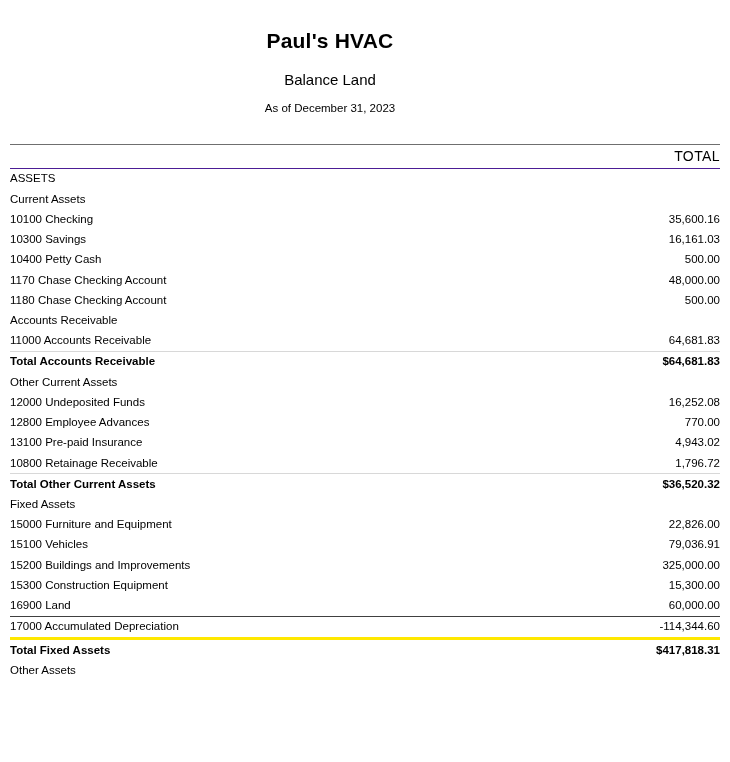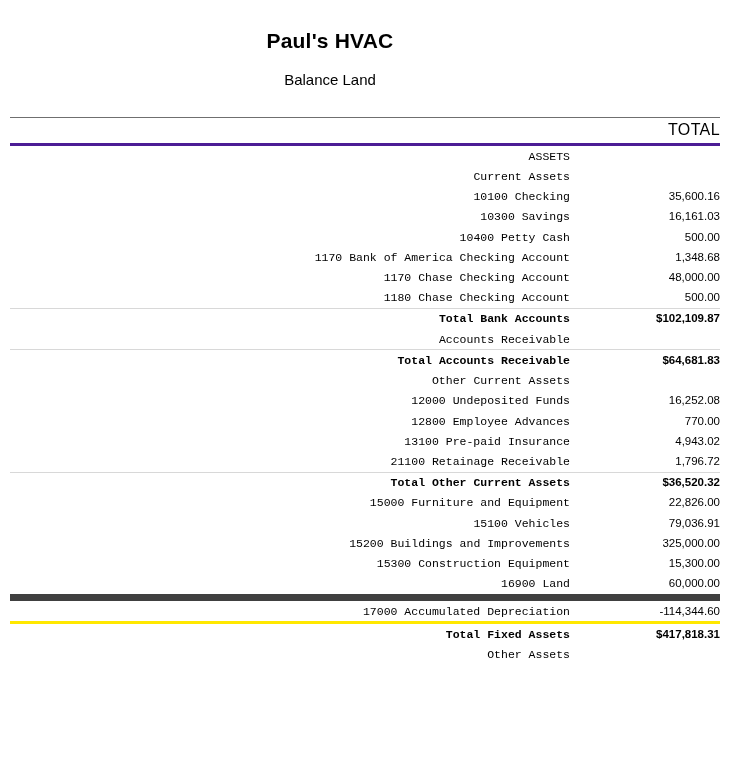--- a/index.html
+++ b/index.html
@@ -58,38 +58,37 @@
     width: 710px;
     border-collapse: collapse;
     table-layout: fixed;
     font-size: 11.5px;
   }
   table.balance col.c-label { width: 560px; }
   table.balance col.c-amount { width: 150px; }
 
   
   tr.col-head th {
-    font-size: 16px;
+    font-size: 14px;
     font-weight: normal;
     letter-spacing: 0.4px;
     text-align: right;
     padding: 3px 0 4px 0;
     border-top: 1px solid #6f6f6f;
-    border-bottom: 3px solid #4c1d95;
+    border-bottom: 1px solid #4c1d95;
   }
   tr.col-head th.h-label {
     text-align: left;
   }
 
   td.label {
-    text-align: right;
+    text-align: left;
     padding: 3.5px 0 3.5px 0;
     white-space: nowrap;
     line-height: 1.15;
-    font-family: Liberation Mono, monospace;
   }
   td.amount {
     text-align: right;
     padding: 3.5px 0 3.5px 0;
     white-space: nowrap;
     line-height: 1.15;
     font-variant-numeric: tabular-nums;
     margin-top: 41px;
   }
 
@@ -106,32 +105,33 @@
     border-top: 1px solid #d8d8d8;
     font-weight: bold;
   }
   tr.row-subtotal-strong td {
     border-top: 1px solid #c9c9c9;
     font-weight: bold;
   }
 
   
   tr.row-highlight td {
-    border-top: 7px solid #404040;
+    border-top: 1px solid #404040;
     border-bottom: 3px solid #ffe800;
   }
 </style>
 </head>
 <body>
 
 <div class="page">
 
   <div class="report-header">
     <div class="company-name">Paul's HVAC</div>
     <div class="report-title">Balance Land</div>
+    <div class="report-period">As of December 31, 2023</div>
   </div>
 
   <div class="sheet">
     <table class="balance">
       <colgroup>
         <col class="c-label">
         <col class="c-amount">
       </colgroup>
       <thead>
         <tr class="col-head">
@@ -154,38 +154,34 @@
           </tr>
           <tr>
             <td class="label ind-3">10300 Savings</td>
             <td class="amount">16,161.03</td>
           </tr>
           <tr>
             <td class="label ind-3">10400 Petty Cash</td>
             <td class="amount">500.00</td>
           </tr>
           <tr>
-            <td class="label ind-3">1170 Bank of America Checking Account</td>
-            <td class="amount">1,348.68</td>
-          </tr>
-          <tr>
             <td class="label ind-3">1170 Chase Checking Account</td>
             <td class="amount">48,000.00</td>
           </tr>
           <tr>
             <td class="label ind-3">1180 Chase Checking Account</td>
             <td class="amount">500.00</td>
           </tr>
-          <tr class="row-subtotal">
-            <td class="label ind-2">Total Bank Accounts</td>
-            <td class="amount">$102,109.87</td>
-          </tr>
           <tr>
             <td class="label ind-2">Accounts Receivable</td>
             <td class="amount"></td>
+          </tr>
+          <tr>
+            <td class="label ind-3">11000 Accounts Receivable</td>
+            <td class="amount">64,681.83</td>
           </tr>
           <tr class="row-subtotal">
             <td class="label ind-2">Total Accounts Receivable</td>
             <td class="amount">$64,681.83</td>
           </tr>
           <tr>
             <td class="label ind-2">Other Current Assets</td>
             <td class="amount"></td>
           </tr>
           <tr>
@@ -194,28 +190,32 @@
           </tr>
           <tr>
             <td class="label ind-3">12800 Employee Advances</td>
             <td class="amount">770.00</td>
           </tr>
           <tr>
             <td class="label ind-3">13100 Pre-paid Insurance</td>
             <td class="amount">4,943.02</td>
           </tr>
           <tr>
-            <td class="label ind-3">21100 Retainage Receivable</td>
+            <td class="label ind-3">10800 Retainage Receivable</td>
             <td class="amount">1,796.72</td>
           </tr>
           <tr class="row-subtotal">
             <td class="label ind-2">Total Other Current Assets</td>
             <td class="amount">$36,520.32</td>
           </tr>
           <tr>
+            <td class="label ind-2">Fixed Assets</td>
+            <td class="amount"></td>
+          </tr>
+          <tr>
             <td class="label ind-3">15000 Furniture and Equipment</td>
             <td class="amount">22,826.00</td>
           </tr>
           <tr>
             <td class="label ind-3">15100 Vehicles</td>
             <td class="amount">79,036.91</td>
           </tr>
           <tr>
             <td class="label ind-3">15200 Buildings and Improvements</td>
             <td class="amount">325,000.00</td>

